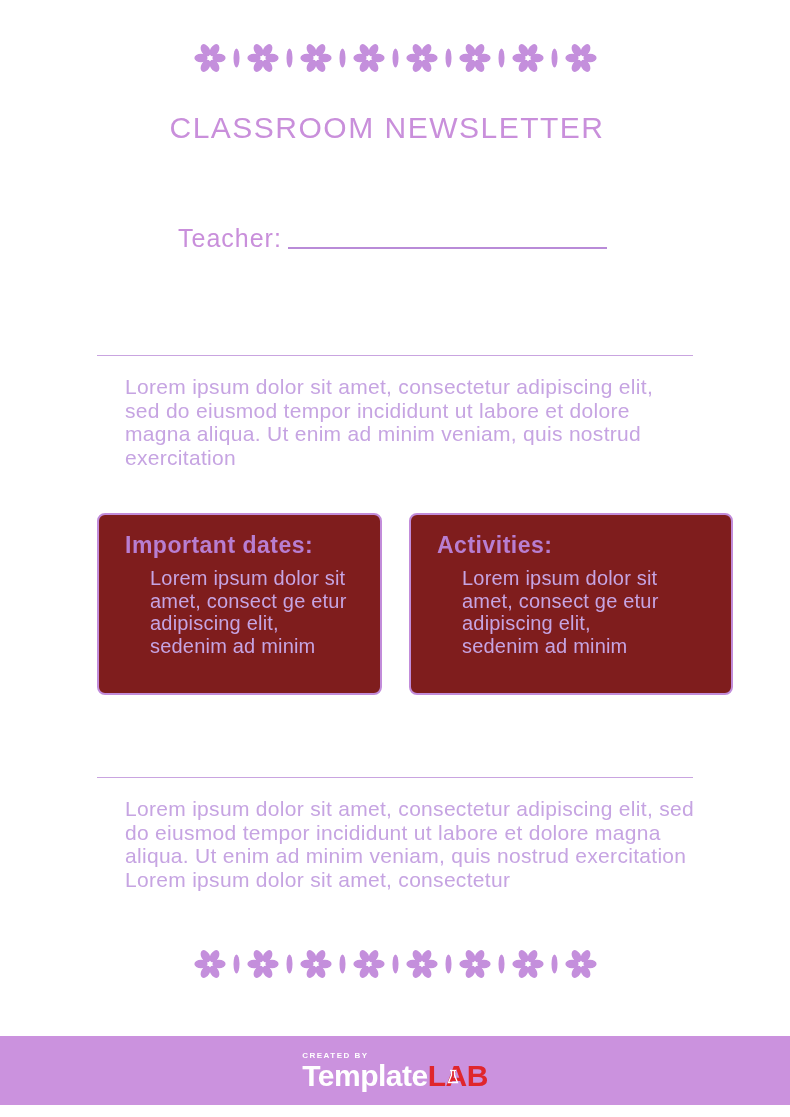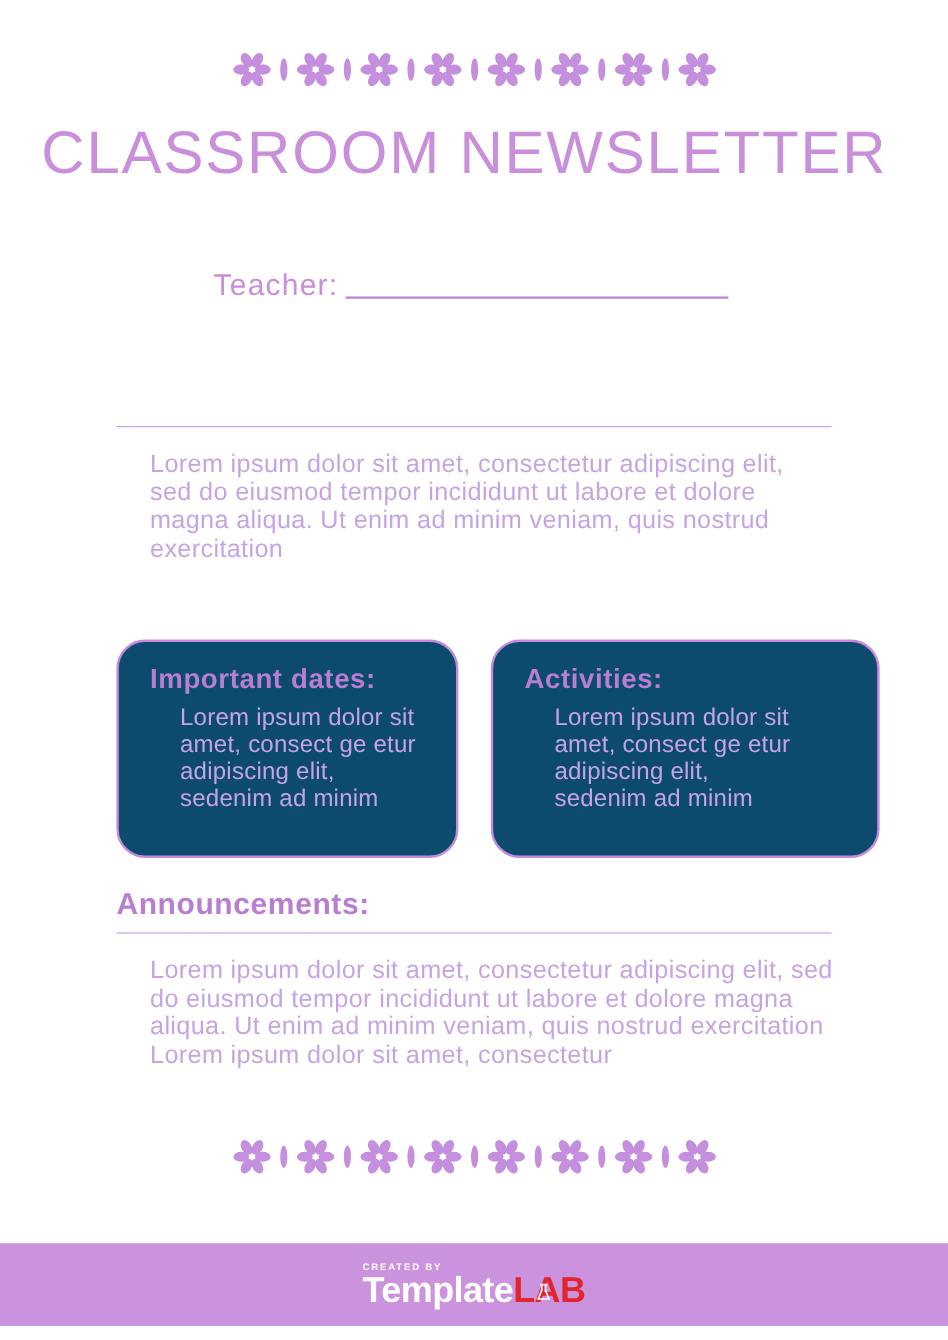--- a/index.html
+++ b/index.html
@@ -17,21 +17,21 @@
     display:flex; justify-content:center; align-items:center; gap:6px;
   }
   .flower-row.top { top:42px; }
   .flower-row.bottom { top:948px; }
   .flower-svg ellipse { fill:var(--flower); }
 
   
   .title {
     position:absolute; top:103px; left:0; right:16px;
     text-align:center;
-    font-size:50px; line-height:49px;
+    font-size:30px; line-height:49px;
     letter-spacing:1.5px;
     color:var(--accent);
     font-weight:400;
   }
 
   
   .teacher-label {
     position:absolute; top:224px; left:178px;
     font-size:25px; letter-spacing:1px;
     color:var(--accent);
@@ -66,24 +66,23 @@
     letter-spacing:0.3px;
     color:var(--body-text);
   }
   .para-updates { top:375px; left:125px; width:556px; }
   .para-announcements { top:797px; left:125px; width:572px; }
 
   
   .card {
     position:absolute; top:513px; height:182px;
     border:2px solid var(--card-border);
-    border-radius:24px;
-    background:#0c4a6e;
+    border-radius:8px;
+    background:#7f1d1d;
     box-sizing:border-box;
-    margin-top:20px;
   }
   .card-dates { left:97px; width:285px; }
   .card-activities { left:409px; width:324px; }
   .card-heading {
     margin:17px 0 0 26px;
     font-size:23px; font-weight:bold;
     letter-spacing:0.5px;
     color:var(--heading);
   }
   .card-body {
@@ -222,21 +221,20 @@
   <div class="card card-dates">
     <div class="card-heading">Important dates:</div>
     <div class="card-body">Lorem ipsum dolor sit amet, consect ge etur adipiscing elit, sedenim ad minim</div>
   </div>
 
   <div class="card card-activities">
     <div class="card-heading">Activities:</div>
     <div class="card-body">Lorem ipsum dolor sit amet, consect ge etur adipiscing elit, sedenim ad minim</div>
   </div>
 
-  <div class="section-heading heading-announcements">Announcements:</div>
   <div class="rule rule-announcements"></div>
   <p class="body-text para-announcements">Lorem ipsum dolor sit amet, consectetur adipiscing elit, sed do eiusmod tempor incididunt ut labore et dolore magna aliqua. Ut enim ad minim veniam, quis nostrud exercitation Lorem ipsum dolor sit amet, consectetur</p>
 
   <div class="flower-row bottom">
       <svg class="flower-svg" width="32" height="32" viewBox="0 0 32 32">
         <ellipse cx="16" cy="7" rx="4.2" ry="6.6" transform="rotate(30 16 16)"></ellipse>
         <ellipse cx="16" cy="7" rx="4.2" ry="6.6" transform="rotate(90 16 16)"></ellipse>
         <ellipse cx="16" cy="7" rx="4.2" ry="6.6" transform="rotate(150 16 16)"></ellipse>
         <ellipse cx="16" cy="7" rx="4.2" ry="6.6" transform="rotate(210 16 16)"></ellipse>
         <ellipse cx="16" cy="7" rx="4.2" ry="6.6" transform="rotate(270 16 16)"></ellipse>

